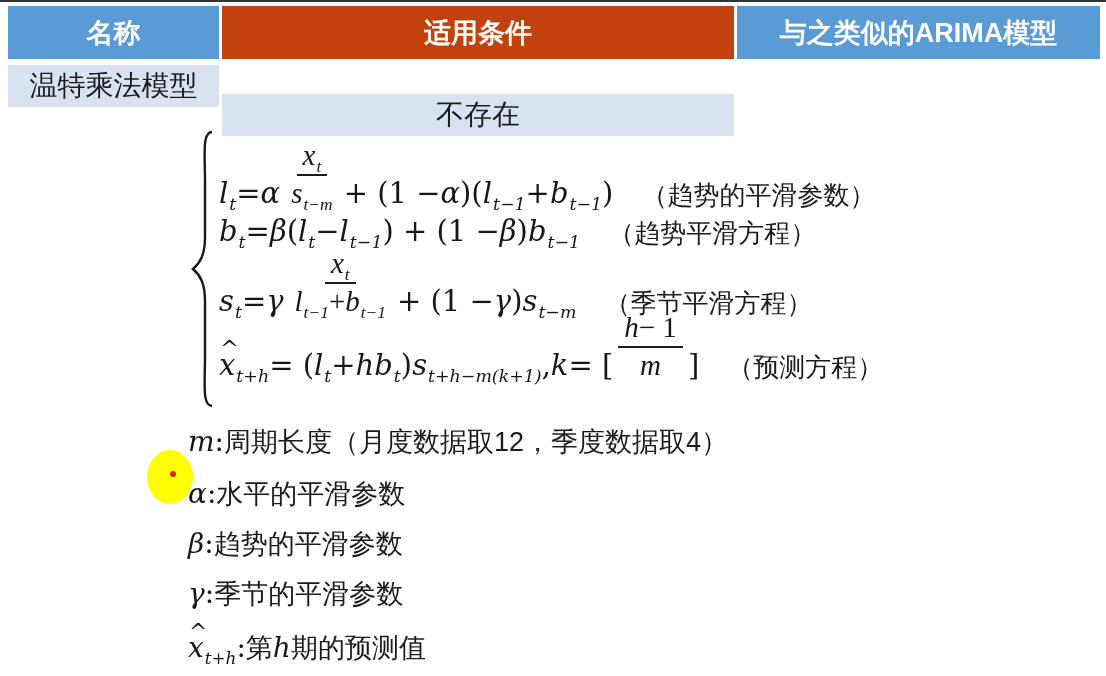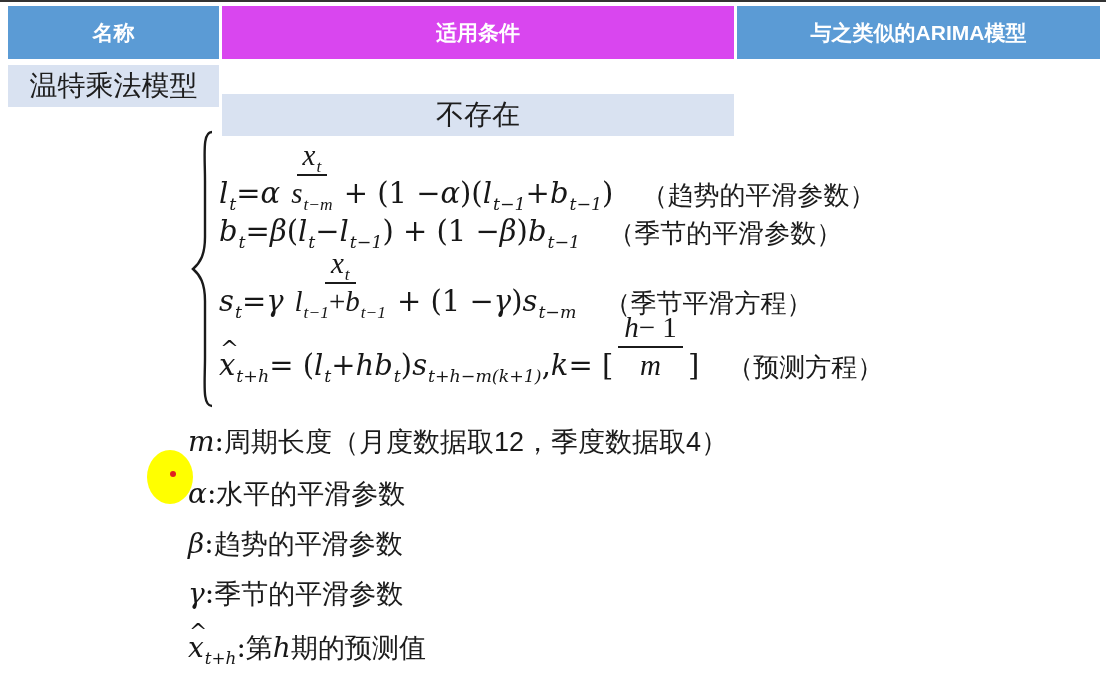--- a/index.html
+++ b/index.html
@@ -6,21 +6,21 @@
   .stage {
     position:relative; width:1106px; height:676px; background:#ffffff;
     overflow:hidden; font-family:"Liberation Sans", sans-serif;
   }
   .topstrip { position:absolute; left:0; top:0; width:1106px; height:2px; }
 
   
   .tbl { position:absolute; left:8px; top:6px; width:1092px; }
   .trow { display:grid; grid-template-columns:211px 512px 363px; column-gap:3px; }
   .cell { display:flex; align-items:center; justify-content:center; white-space:nowrap; }
-  .trow.head .cell { height:53px; font-weight:bold; font-size:21px; }
+  .trow.head .cell { height:53px; font-weight:bold; font-size:27px; }
   .trow.body { margin-top:6px; }
   .trow.body .cell { height:42px; font-size:28px; }
 
   
   .eq, .param {
     position:absolute; display:flex; align-items:flex-end; white-space:nowrap;
     color:#171717; font-family:"DejaVu Serif", serif; line-height:1.1;
   }
   .eq { font-size:29px; }
   .param { font-size:28px; }
@@ -47,21 +47,21 @@
 </head>
 <body>
 
 <div class="stage">
 
   <div class="topstrip" style="background: rgb(51, 51, 51);"></div>
 
   <div class="tbl">
     <div class="trow head">
       <div class="cell th" style="background: rgb(91, 155, 213); color: rgb(255, 255, 255);">名称</div>
-      <div class="cell th" style="background: #d946ef; color: rgb(255, 255, 255); text-align: right;">适用条件</div>
+      <div class="cell th" style="background: #c2410c; color: rgb(255, 255, 255); text-align: right;">适用条件</div>
       <div class="cell th" style="background: rgb(91, 155, 213); color: rgb(255, 255, 255);">与之类似的ARIMA模型</div>
     </div>
     <div class="trow body">
       <div class="cell td" style="background: rgb(217, 226, 241); color: rgb(29, 29, 29);">温特乘法模型</div>
       <div class="cell td" style="background: rgb(217, 226, 241); color: rgb(29, 29, 29); margin-top: 29px;">不存在</div>
     </div>
   </div>
 
   <svg class="brace" width="26" height="280" viewBox="0 0 26 280">
     <path d="M23 3 C13 3 16 26 16 52 L16 108 C16 126 11 134 4 140 C11 146 16 154 16 172 L16 228 C16 254 13 277 23 277" fill="none" stroke="#1a1a1a" stroke-width="2.4"></path>
@@ -93,21 +93,21 @@
       <span class="mr"> = </span>
       <span class="mv">β</span>
       <span class="mr">(</span>
       <span class="mv">l<span class="msub">t</span></span>
       <span class="mr"> − </span>
       <span class="mv">l<span class="msub">t−1</span></span>
       <span class="mr">) + (1 − </span>
       <span class="mv">β</span>
       <span class="mr">)</span>
       <span class="mv">b<span class="msub">t−1</span></span>
-      <span class="man">（季节的平滑参数）</span>
+      <span class="man">（趋势平滑方程）</span>
     </div>
   <div class="eq" style="left:219px; top:252px; height:66px;">
       <span class="mv">s<span class="msub">t</span></span>
       <span class="mr"> = </span>
       <span class="mv">γ</span>
       <span class="frac">
         <span class="fline num">
           <span class="mv">x<span class="msub">t</span></span>
         </span>
         <span class="fline den">

